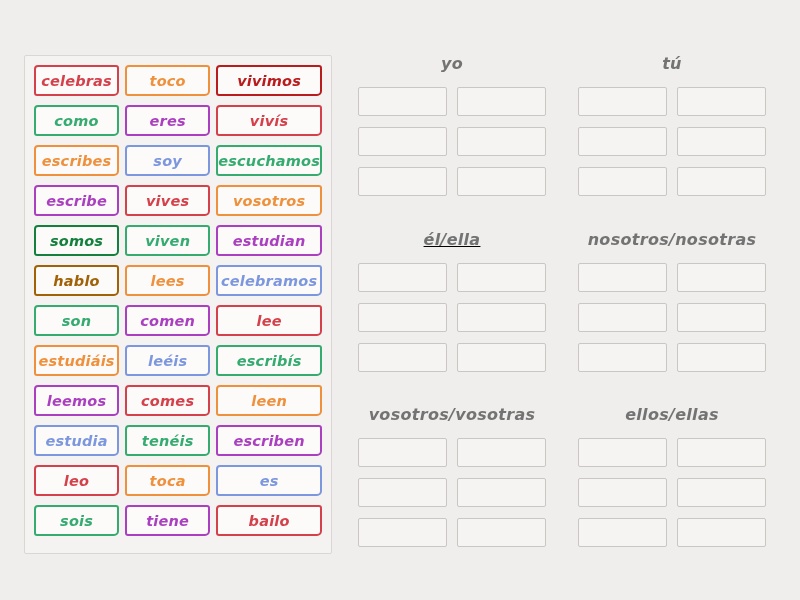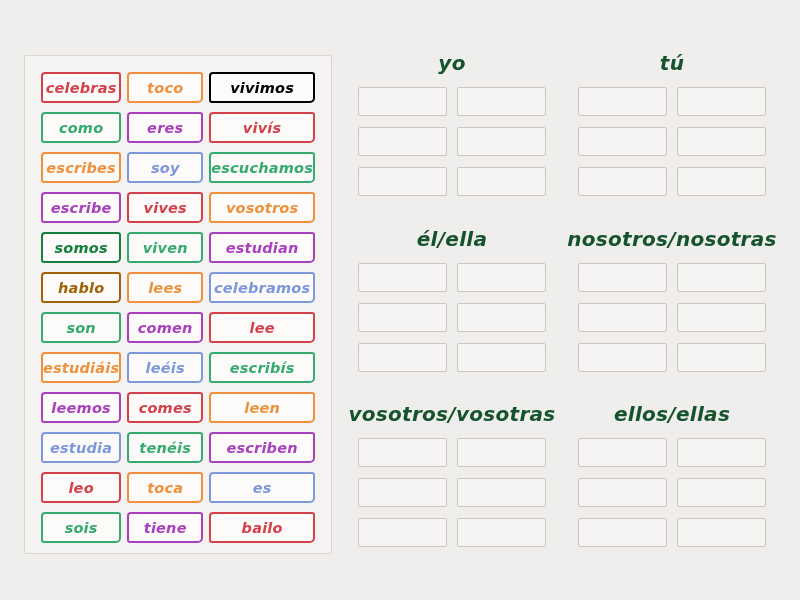--- a/index.html
+++ b/index.html
@@ -18,21 +18,21 @@
   .word-bank {
     position: absolute;
     left: 24px;
     top: 55px;
     width: 308px;
     height: 499px;
     box-sizing: border-box;
     background: #f5f3f1;
     border: 1px solid #d9d6d3;
     border-radius: 2px;
-    padding: 16px;
+    padding: 9px;
     display: grid;
     grid-template-columns: repeat(3, 1fr);
     grid-auto-rows: 31px;
     gap: 9px 6px;
     align-content: start;
   }
   .tile {
     box-sizing: border-box;
     background: #fcfbfa;
     border: 2px solid currentColor;
@@ -55,34 +55,34 @@
     top: 0;
     width: 800px;
     height: 600px;
   }
   .group {
     position: absolute;
     width: 188px;
   }
   .g0 { left: 358px; top: 46px; }
   .g1 { left: 578px; top: 46px; }
-  .g2 { left: 358px; top: 222px; }
+  .g2 { left: 358px; top: 222px; text-decoration: underline; }
   .g3 { left: 578px; top: 222px; }
   .g4 { left: 358px; top: 397px; }
   .g5 { left: 578px; top: 397px; }
   .group-header {
     height: 34px;
     margin-bottom: 7px;
     display: flex;
     align-items: center;
     justify-content: center;
     font-style: italic;
     font-weight: bold;
-    font-size: 20px;
-    color: #14532d;
+    font-size: 16px;
+    color: #737373;
     white-space: nowrap;
     letter-spacing: 0.3px;
   }
   .slot-grid {
     display: grid;
     grid-template-columns: repeat(2, 89px);
     justify-content: space-between;
     grid-auto-rows: 29px;
     row-gap: 11px;
   }
@@ -92,21 +92,21 @@
     border: 1px solid #c9c6c3;
     border-radius: 2px;
   }
 </style>
 </head>
 <body>
 
 <div class="word-bank">
     <div class="tile" style="color: rgb(213, 65, 75);">celebras</div>
     <div class="tile" style="color: rgb(239, 145, 60);">toco</div>
-    <div class="tile" style="color: #000000;">vivimos</div>
+    <div class="tile" style="color: #b91c1c;">vivimos</div>
     <div class="tile" style="color: rgb(53, 171, 112);">como</div>
     <div class="tile" style="color: rgb(170, 63, 192);">eres</div>
     <div class="tile" style="color: rgb(213, 65, 75);">vivís</div>
     <div class="tile" style="color: rgb(239, 145, 60);">escribes</div>
     <div class="tile" style="color: rgb(125, 151, 222);">soy</div>
     <div class="tile" style="color: rgb(53, 171, 112);">escuchamos</div>
     <div class="tile" style="color: rgb(170, 63, 192);">escribe</div>
     <div class="tile" style="color: rgb(213, 65, 75);">vives</div>
     <div class="tile" style="color: rgb(239, 145, 60);">vosotros</div>
     <div class="tile" style="color: #15803d;">somos</div>

